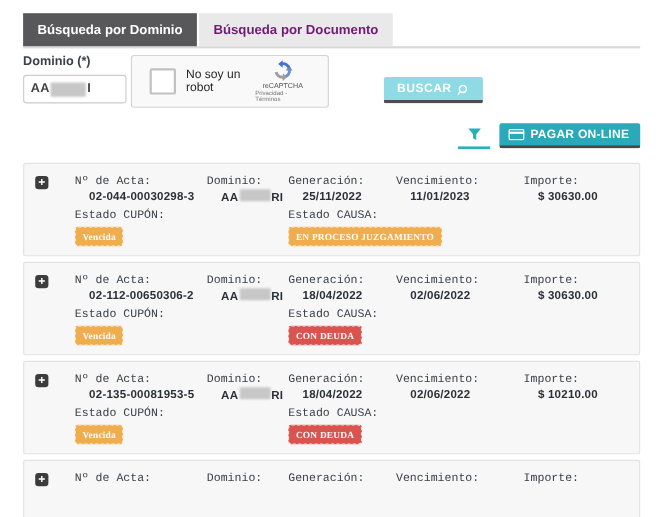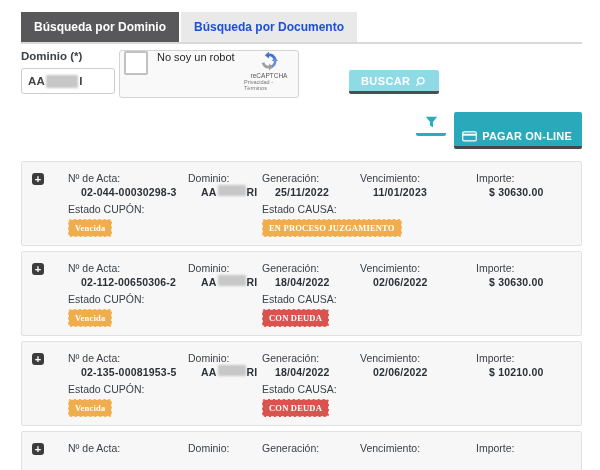--- a/index.html
+++ b/index.html
@@ -8,41 +8,41 @@
     font-family:"Liberation Sans", sans-serif;
     color:#3b4148;
     -webkit-font-smoothing:antialiased;
   }
   .page{padding:12px 18px 0 21px;box-sizing:border-box;width:600px;height:363px;}
 
   
   .tabbar{display:flex;gap:2px;border-bottom:2px solid #d9d9d9;}
   .tab{
     padding:8px 13px;font-size:12px;font-weight:bold;
-    background:#e9e9e9;color:#1d4ed8;cursor:pointer;white-space:nowrap;
+    background:#e9e9e9;color:#701a75;cursor:pointer;white-space:nowrap;
   }
   .tab.active{background:#58585a;color:#fff;}
 
   
   .form{display:flex;align-items:flex-start;margin-top:6px;}
   .field-label{font-size:11.5px;font-weight:bold;color:#3b4148;margin-bottom:6px;}
   .dominio-col{width:98px;}
   .input{
     width:80px;height:24px;background:#fff;border:1px solid #ccc;border-radius:3px;
     font-size:11.5px;font-weight:bold;color:#444;display:flex;align-items:center;
     padding:0 6px;letter-spacing:.3px;
   }
   .redact{display:inline-block;width:32px;height:13px;background:#c7c7c7;
     border-radius:1px;filter:blur(1.2px);margin:0 1px;}
   .redact.small{width:28px;height:11px;}
 
   .captcha-col{margin-left:0px;}
   .recaptcha{
     width:180px;height:48px;background:#f9f9f9;border:1px solid #d3d3d3;border-radius:3px;
-    display:flex;align-items:flex-start;padding:0 4px;box-sizing:border-box;
+    display:flex;align-items:center;padding:0 16px;box-sizing:border-box;
   }
   .rc-checkbox{width:20px;height:20px;background:#fff;border:2px solid #c1c1c1;border-radius:2px;flex:0 0 auto;}
   .rc-text{font-size:11px;color:#282828;margin-left:9px;flex:1;}
   .rc-logo{display:flex;flex-direction:column;align-items:center;width:50px;}
   .rc-brand{font-size:6.5px;color:#555;margin-top:1px;}
   .rc-links{font-size:5.5px;color:#777;}
 
   .buscar{
     margin-left:50px;margin-top:20px;
     background:#8edbe5;color:#fff;border:none;border-bottom:3px solid #4e4e4e;
@@ -53,36 +53,36 @@
 
   
   .actions{display:flex;justify-content:flex-end;align-items:flex-start;gap:8px;margin-top:14px;}
   .filter-btn{
     background:#fff;border:none;border-bottom:3px solid #29aebc;border-radius:2px;
     width:30px;height:24px;display:flex;align-items:center;justify-content:center;cursor:pointer;
   }
   .pagar-btn{
     background:#29a9b9;color:#fff;border:none;border-bottom:3px solid #474747;border-radius:2px;
     font-family:"Liberation Sans",sans-serif;font-size:11px;font-weight:bold;
-    padding:18px 10px 4px 8px;display:flex;align-items:center;gap:5px;letter-spacing:.2px;cursor:pointer;
+    padding:4px 10px 4px 8px;display:flex;align-items:center;gap:5px;letter-spacing:.2px;cursor:pointer;
   }
 
   
   .results{margin-top:12px;display:flex;flex-direction:column;gap:5px;}
   .card{
     background:#f7f7f7;border:1px solid #e2e2e2;border-radius:2px;
     display:grid;grid-template-columns:36px 120px 74px 98px 116px auto;
     padding:9px 10px 8px 10px;box-sizing:border-box;min-height:66px;
   }
   .expand{
     width:12px;height:12px;background:#3c3c3c;border:none;border-radius:3px;color:#fff;
     font-size:11px;line-height:10px;font-weight:bold;display:flex;align-items:center;justify-content:center;
     padding:0;margin-top:2px;cursor:pointer;font-family:"Liberation Sans",sans-serif;
   }
-  .lbl{font-size:10.5px;color:#3b4148;line-height:14px;}
+  .lbl{font-size:10.5px;color:#3b4148;line-height:14px;font-family:Liberation Mono, monospace;}
   .val{font-size:10.5px;font-weight:bold;color:#2c3138;line-height:14px;letter-spacing:.2px;margin-left:13px;}
   .mt{margin-top:3px;}
   .badge{
     display:inline-block;font-size:8.5px;font-weight:bold;color:#fff;
     padding:3px 6px;border-radius:3px;margin-top:3px;letter-spacing:.2px;
     border:1px dashed rgba(255,255,255,.75);white-space:nowrap;font-family:Liberation Serif, serif;
   }
   .badge.orange{background:#f0ad4e;}
   .badge.red{background:#d9534f;}
   .icon-svg{display:block;}

